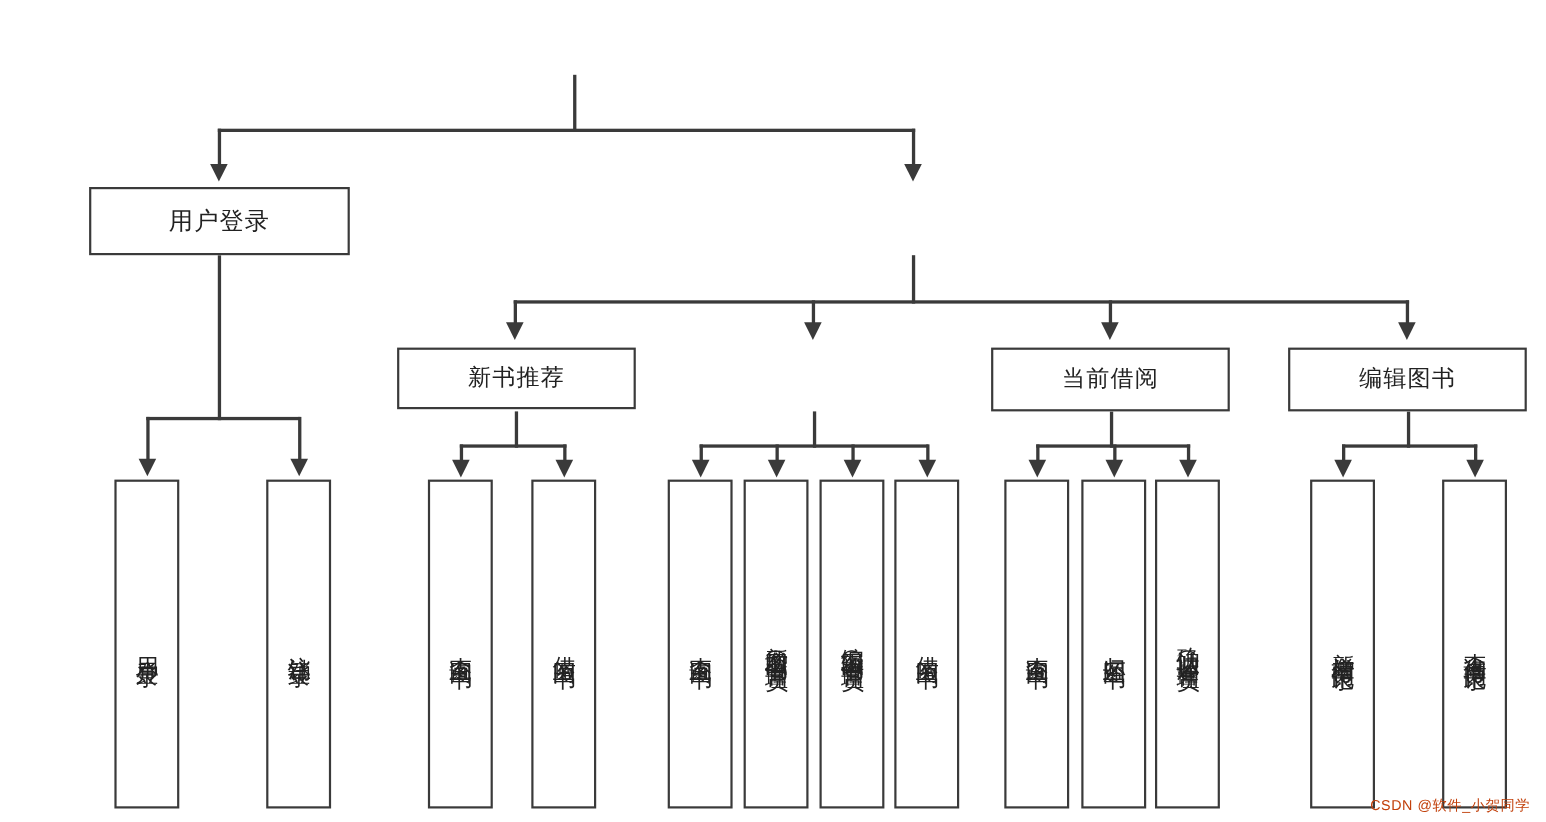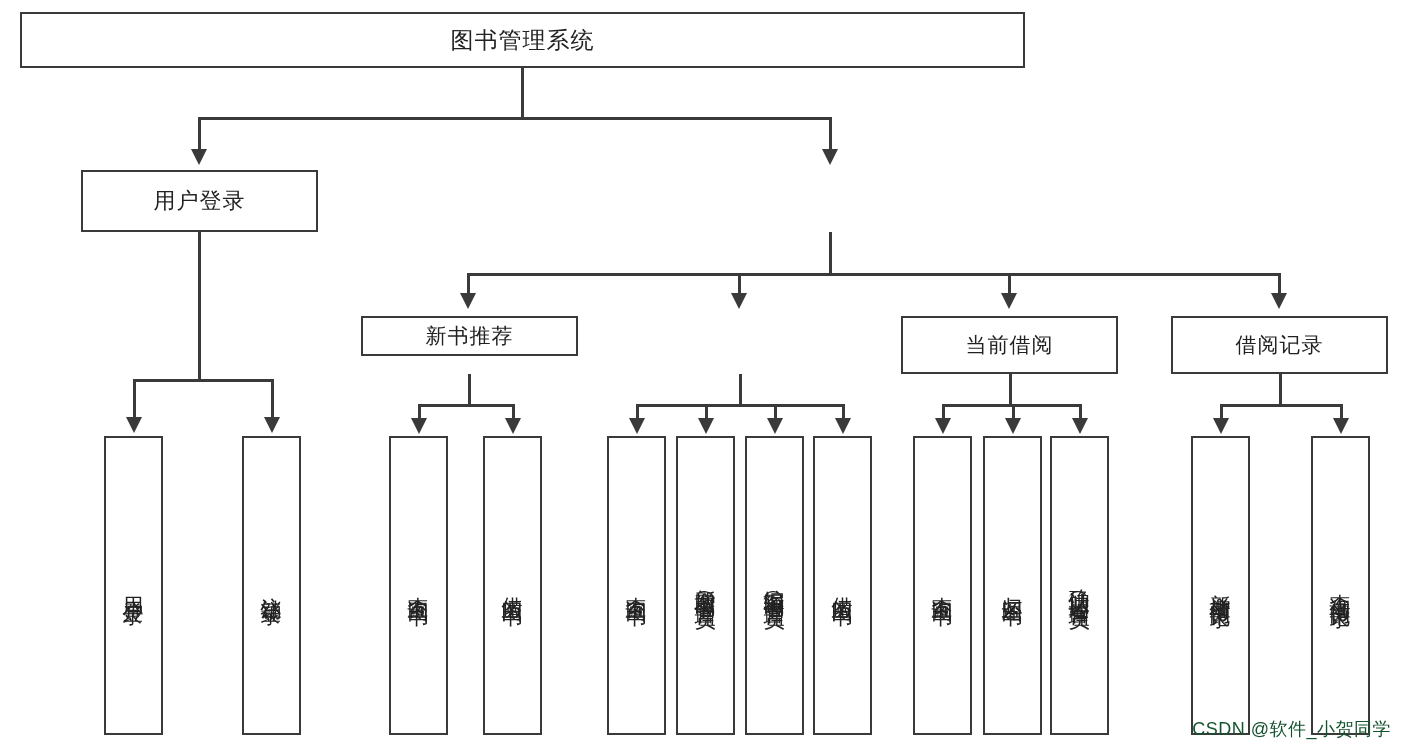--- a/index.html
+++ b/index.html
@@ -74,35 +74,32 @@
     border-left: 8px solid transparent;
     border-right: 8px solid transparent;
     border-top: 16px solid #3a3a3a;
     z-index: 2;
   }
   
   #watermark {
     position: absolute;
     right: 14px;
     bottom: 6px;
-    font-size: 18px;
-    color: #14532d;
+    font-size: 13px;
+    color: #c2410c;
     white-space: nowrap;
     z-index: 6;
     letter-spacing: 0.5px;
   }
 </style>
 </head>
 <body>
 
 <div id="canvas">
 
-  <div class="node root" style="left:20px; top:12px; width:1005px; height:56px;">
-    <span class="label">图书管理系统</span>
-  </div>
 
   <div class="edge v" style="left:521px; top:68px; height:50px;"></div>
 
   <div class="edge h" style="left:198px; top:117px; width:634px;"></div>
 
   <div class="edge v" style="left:198px; top:117px; height:34px;"></div>
   <div class="arrow" style="left:191px; top:149px;"></div>
   <div class="edge v" style="left:829px; top:117px; height:34px;"></div>
   <div class="arrow" style="left:822px; top:149px;"></div>
 
@@ -121,28 +118,28 @@
   <div class="edge h" style="left:467px; top:273px; width:814px;"></div>
   <div class="edge v" style="left:467px; top:273px; height:22px;"></div>
   <div class="arrow" style="left:460px; top:293px;"></div>
   <div class="edge v" style="left:738px; top:273px; height:22px;"></div>
   <div class="arrow" style="left:731px; top:293px;"></div>
   <div class="edge v" style="left:1008px; top:273px; height:22px;"></div>
   <div class="arrow" style="left:1001px; top:293px;"></div>
   <div class="edge v" style="left:1278px; top:273px; height:22px;"></div>
   <div class="arrow" style="left:1271px; top:293px;"></div>
 
-  <div class="node tier3" style="left:361px; top:316px; width:217px; height:40px;">
+  <div class="node tier3" style="left:361px; top:316px; width:217px; height:56px;">
     <span class="label">新书推荐</span>
   </div>
   <div class="node tier3" style="left:901px; top:316px; width:217px; height:58px;">
     <span class="label">当前借阅</span>
   </div>
   <div class="node tier3" style="left:1171px; top:316px; width:217px; height:58px;">
-    <span class="label">借阅记录</span>
+    <span class="label">编辑图书</span>
   </div>
 
   <div class="edge v" style="left:468px; top:374px; height:33px;"></div>
   <div class="edge h" style="left:418px; top:404px; width:97px;"></div>
   <div class="edge v" style="left:418px; top:404px; height:16px;"></div>
   <div class="arrow" style="left:411px; top:418px;"></div>
   <div class="edge v" style="left:512px; top:404px; height:16px;"></div>
   <div class="arrow" style="left:505px; top:418px;"></div>
 
   <div class="edge v" style="left:739px; top:374px; height:33px;"></div>

